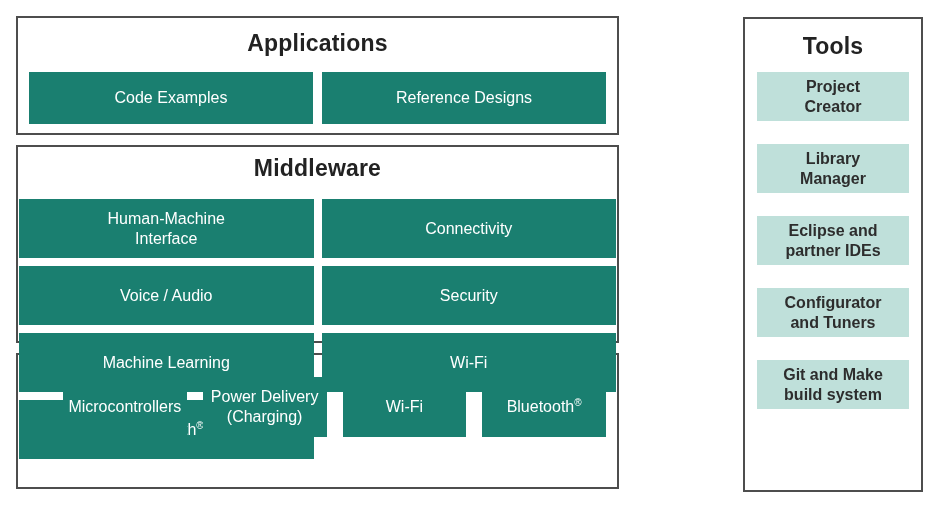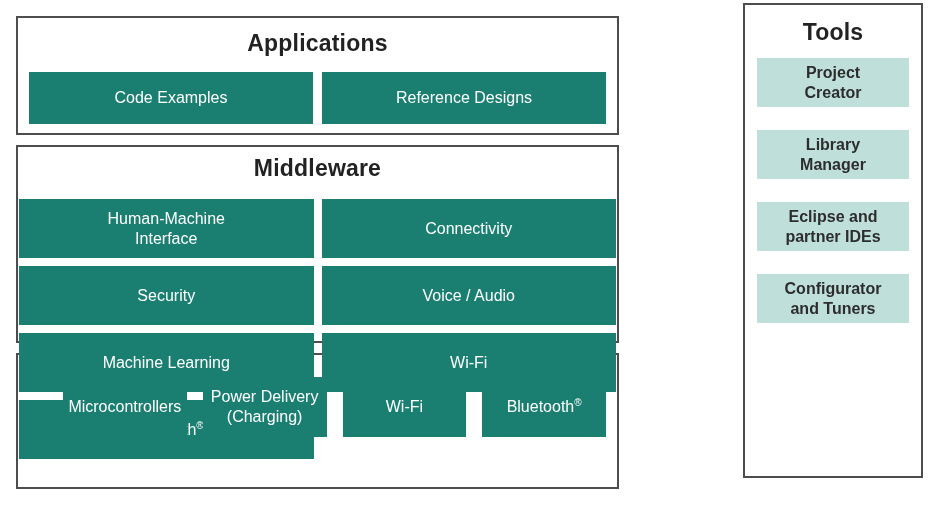--- a/index.html
+++ b/index.html
@@ -74,21 +74,21 @@
     text-align: center;
     font-size: 16px;
     line-height: 20px;
   }
   .lbl { white-space: pre-line; }
   sup { font-size: 10px; line-height: 0; }
   
   .tools-box {
     position: absolute;
     left: 743px;
-    top: 3px;
+    top: 17px;
     width: 180px;
     height: 475px;
     box-sizing: border-box;
     border: 2px solid var(--border_gray, #4d4d4d);
     background: #ffffff;
     padding: 12px 12px 21px;
     display: flex;
     flex-direction: column;
   }
   .tool-block {
@@ -130,24 +130,24 @@
       <h2 class="box-title">Middleware</h2>
       <div class="mw-grid">
         <div class="block">
           <span class="lbl">Human-Machine
 Interface</span>
         </div>
         <div class="block">
           <span class="lbl">Connectivity</span>
         </div>
         <div class="block">
+          <span class="lbl">Voice / Audio</span>
+        </div>
+        <div class="block">
           <span class="lbl">Security</span>
-        </div>
-        <div class="block">
-          <span class="lbl">Voice / Audio</span>
         </div>
         <div class="block">
           <span class="lbl">Machine Learning</span>
         </div>
         <div class="block">
           <span class="lbl">Wi-Fi</span>
         </div>
         <div class="block">
           <span class="lbl"><span>Bluetooth</span><sup>®</sup></span>
         </div>
@@ -185,15 +185,19 @@
 Manager</span>
     </div>
     <div class="tool-block">
       <span class="lbl">Eclipse and
 partner IDEs</span>
     </div>
     <div class="tool-block">
       <span class="lbl">Configurator
 and Tuners</span>
     </div>
+    <div class="tool-block">
+      <span class="lbl">Git and Make
+build system</span>
+    </div>
   </section>
 
 </div>
 
 </body></html>

